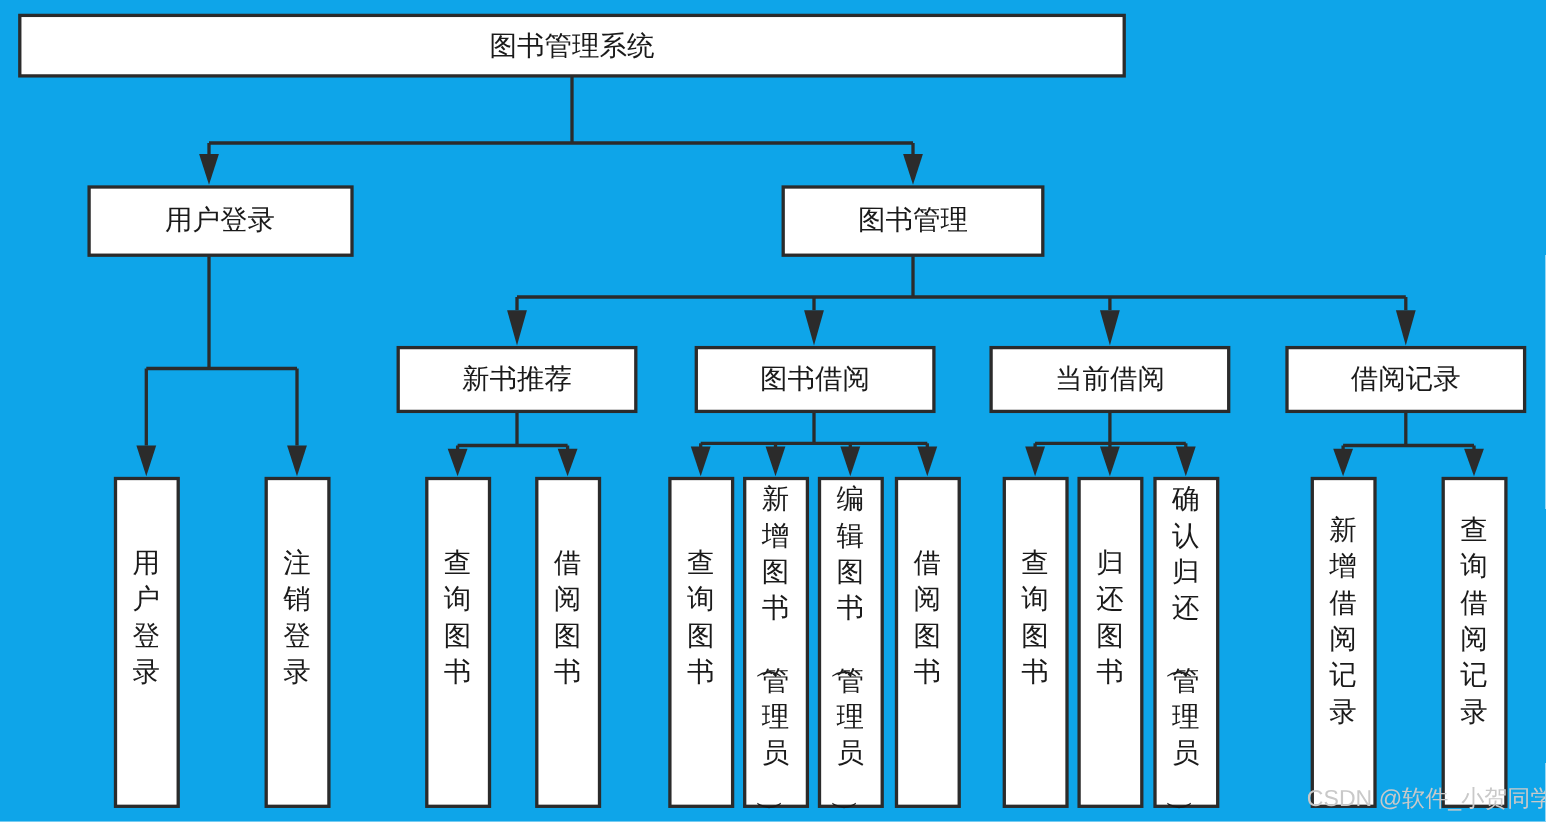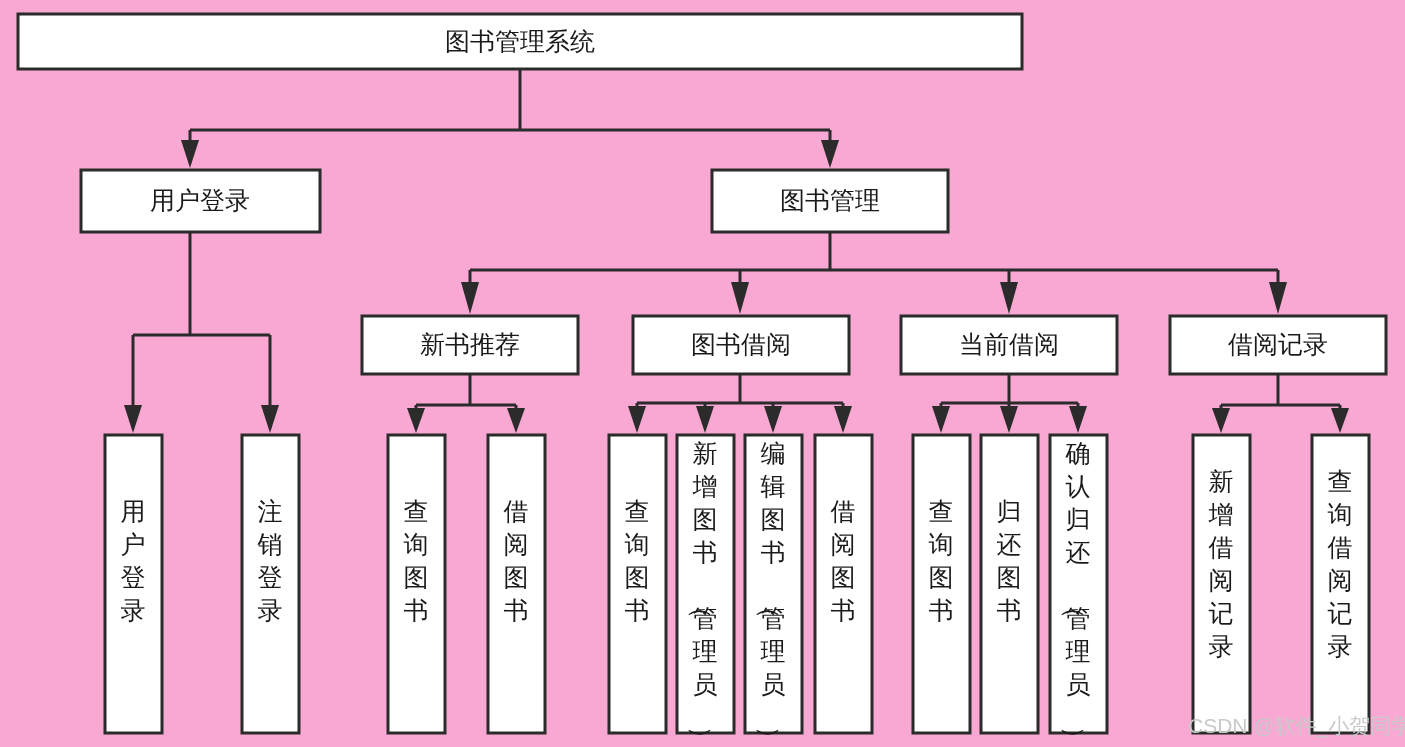--- a/index.html
+++ b/index.html
@@ -8,21 +8,21 @@
     padding: 0;
     background: #ffffff;
   }
   body {
     font-family: "Liberation Sans", "DejaVu Sans", sans-serif;
   }
   #diagram-root {
     position: relative;
     width: 1405px;
     height: 747px;
-    background: #f9a8d4;
+    background: #0ea5e9;
     overflow: hidden;
   }
   svg.diagram-canvas {
     position: absolute;
     top: 0;
     left: 0;
     width: 1405px;
     height: 747px;
     display: block;
   }

